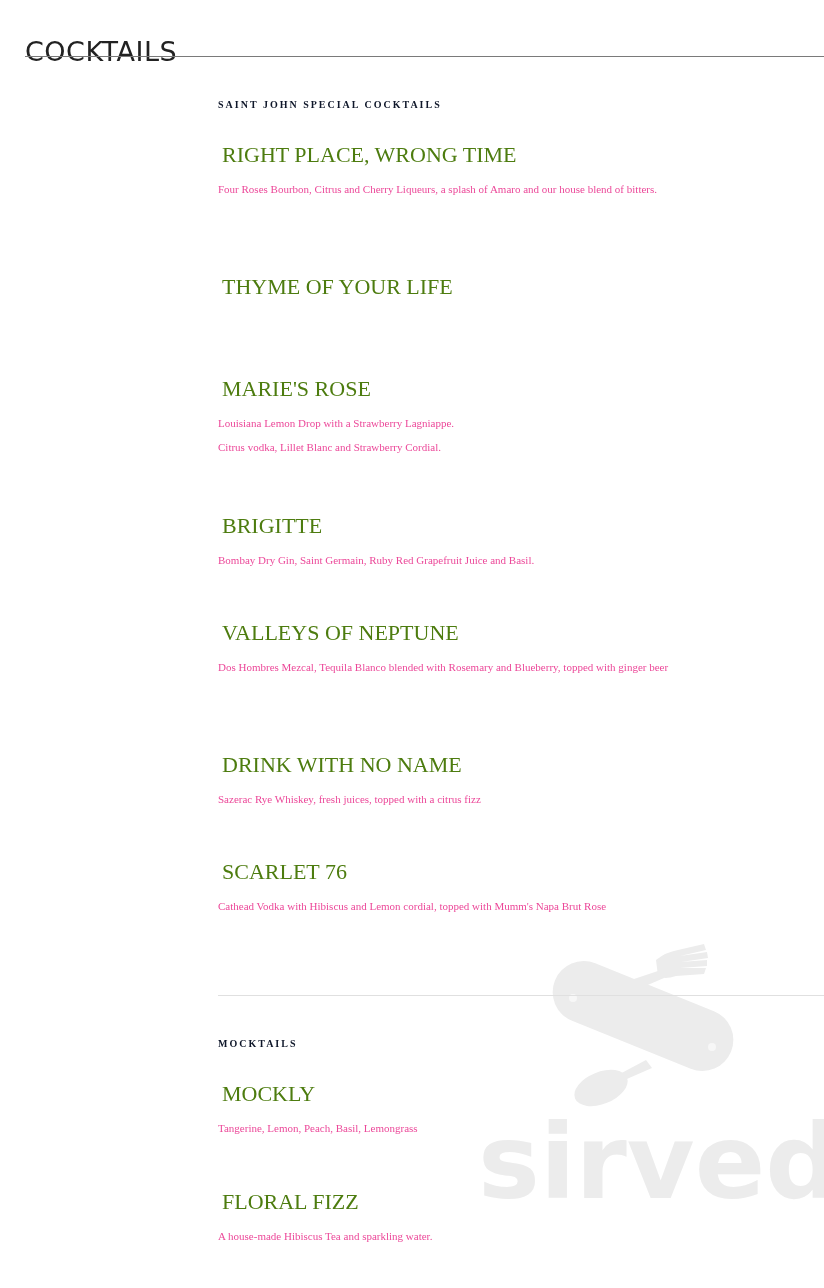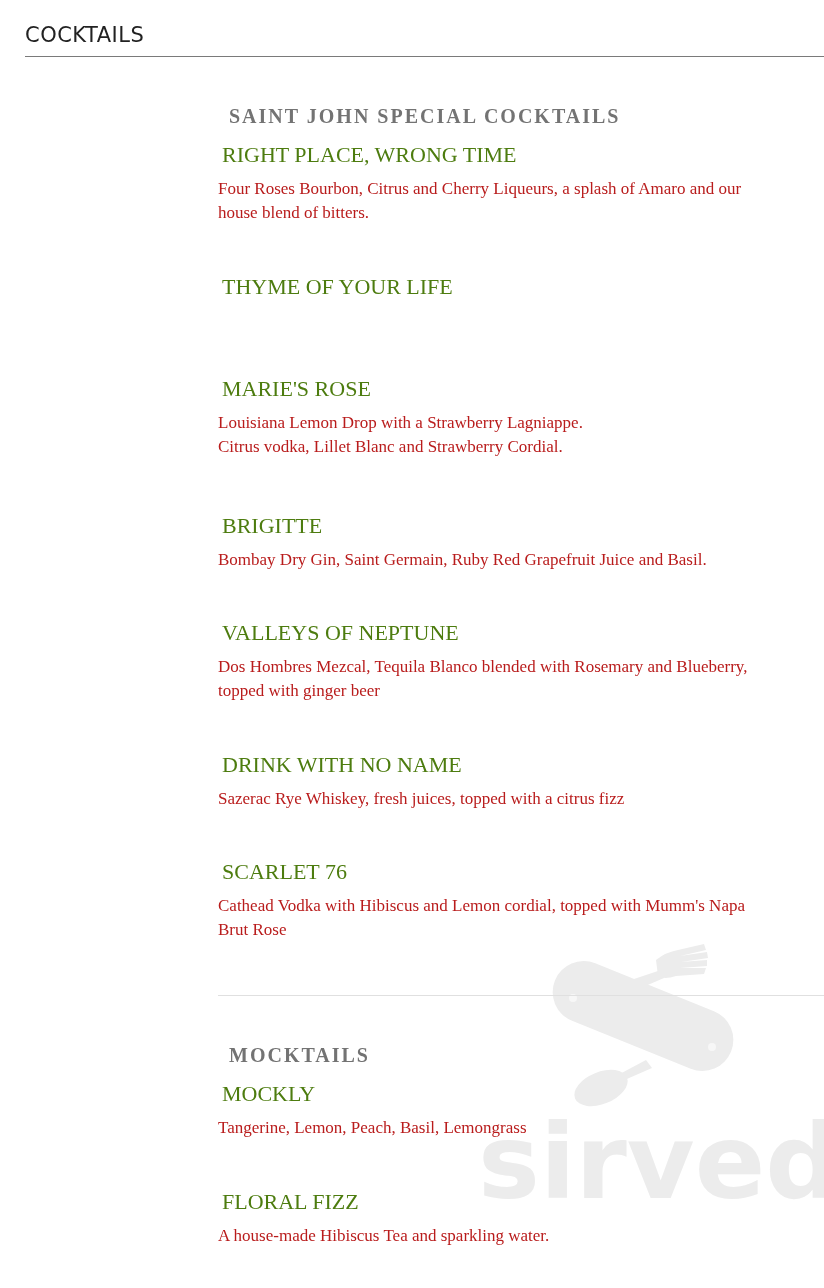--- a/index.html
+++ b/index.html
@@ -9,23 +9,23 @@
     }
     body {
       width: 824px;
       height: 1288px;
       position: relative;
       overflow: hidden;
     }
     .page-header {
       position: absolute;
       left: 25px;
-      top: 9px;
+      top: 18px;
       font-family: "DejaVu Sans", sans-serif;
-      font-size: 21px;
+      font-size: 27px;
       letter-spacing: 0.5px;
       color: #222222;
       font-weight: normal;
     }
     .header-rule {
       position: absolute;
       left: 25px;
       top: 56px;
       width: 799px;
       height: 0;
@@ -39,43 +39,43 @@
       height: 300px;
       pointer-events: none;
     }
     .section {
       position: absolute;
       left: 218px;
       width: 540px;
     }
     .section-title {
       font-family: "Liberation Serif", serif;
-      font-size: 20px;
+      font-size: 10px;
       letter-spacing: 2px;
-      color: #737373;
-      margin: 11px;
+      color: #0f172a;
+      margin: 0;
       line-height: 18px;
     }
     .item {
       position: absolute;
       left: 0;
       width: 540px;
     }
     .item-name {
       font-family: "Liberation Serif", serif;
       font-size: 22px;
       color: #4d7c0f;
       margin: 4px;
       line-height: 26px;
       font-weight: normal;
     }
     .item-desc {
       font-family: "Liberation Serif", serif;
-      font-size: 17px;
-      color: #b91c1c;
+      font-size: 11px;
+      color: #ec4899;
       margin: 9px 0 0 0;
       line-height: 24px;
       white-space: pre-line;
     }
     .section-divider {
       position: absolute;
       left: 218px;
       top: 995px;
       width: 606px;
       height: 0;

